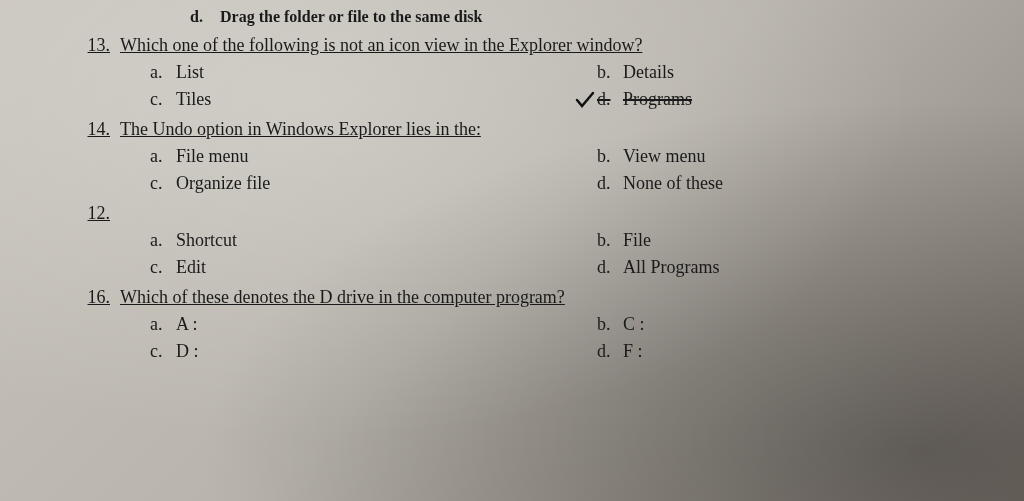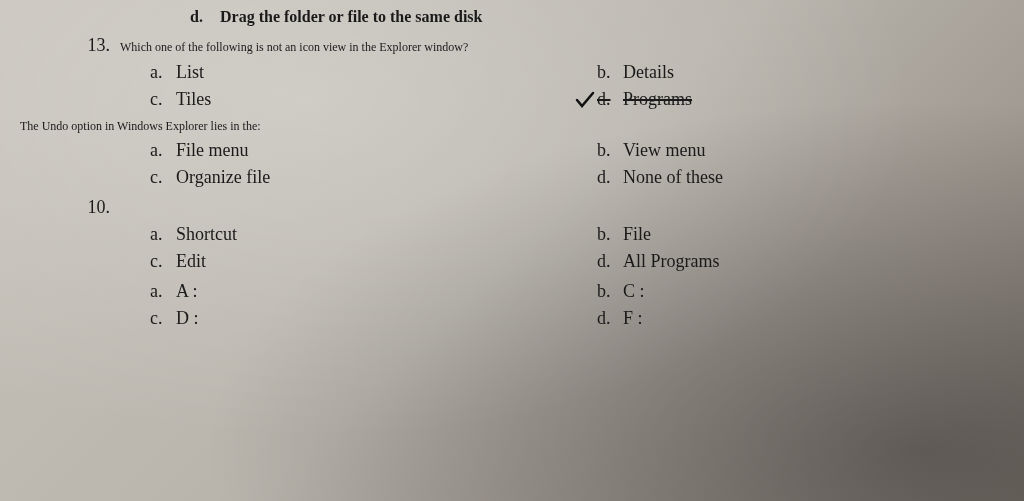--- a/index.html
+++ b/index.html
@@ -27,30 +27,31 @@
       margin-bottom: 8px;
     }
     .stray-option .opt-letter { font-weight: bold; }
     .question {
       margin-top: 9px;
       margin-bottom: 5px;
     }
     .qrow {
       display: flex;
       align-items: baseline;
+      text-decoration: underline;
     }
     .qnum {
       width: 100px;
       text-align: right;
       padding-right: 10px;
       font-weight: 400;
       font-size: 18px;
     }
     .qtext {
-      font-size: 12px;
+      font-size: 18px;
       font-weight: 400;
       flex: 1;
     }
     .options {
       display: grid;
       grid-template-columns: 1fr 1fr;
       margin-left: 130px;
       margin-top: 6px;
       column-gap: 40px;
       row-gap: 6px;
@@ -111,20 +112,21 @@
           <path d="M2 9 L7 15 L18 2" stroke="#111" stroke-width="2.5" fill="none" stroke-linecap="round"></path>
         </svg>
         <span class="opt-letter strike">d.</span>
         <span class="strike">Programs</span>
       </div>
     </div>
   </div>
 
   <div class="question">
     <div class="qrow">
+      <div class="qnum">14.</div>
       <div class="qtext">The Undo option in Windows Explorer lies in the:</div>
     </div>
     <div class="options">
       <div class="option">
         <span class="opt-letter">a.</span>
         <span>File menu</span>
       </div>
       <div class="option">
         <span class="opt-letter">b.</span>
         <span>View menu</span>
@@ -135,21 +137,21 @@
       </div>
       <div class="option">
         <span class="opt-letter">d.</span>
         <span>None of these</span>
       </div>
     </div>
   </div>
 
   <div class="question">
     <div class="qrow">
-      <div class="qnum">10.</div>
+      <div class="qnum">12.</div>
     </div>
     <div class="options">
       <div class="option">
         <span class="opt-letter">a.</span>
         <span>Shortcut</span>
       </div>
       <div class="option">
         <span class="opt-letter">b.</span>
         <span>File</span>
       </div>
@@ -158,20 +160,24 @@
         <span>Edit</span>
       </div>
       <div class="option">
         <span class="opt-letter">d.</span>
         <span>All Programs</span>
       </div>
     </div>
   </div>
 
   <div class="question">
+    <div class="qrow">
+      <div class="qnum">16.</div>
+      <div class="qtext">Which of these denotes the D drive in the computer program?</div>
+    </div>
     <div class="options">
       <div class="option">
         <span class="opt-letter">a.</span>
         <span>A :</span>
       </div>
       <div class="option">
         <span class="opt-letter">b.</span>
         <span>C :</span>
       </div>
       <div class="option">

